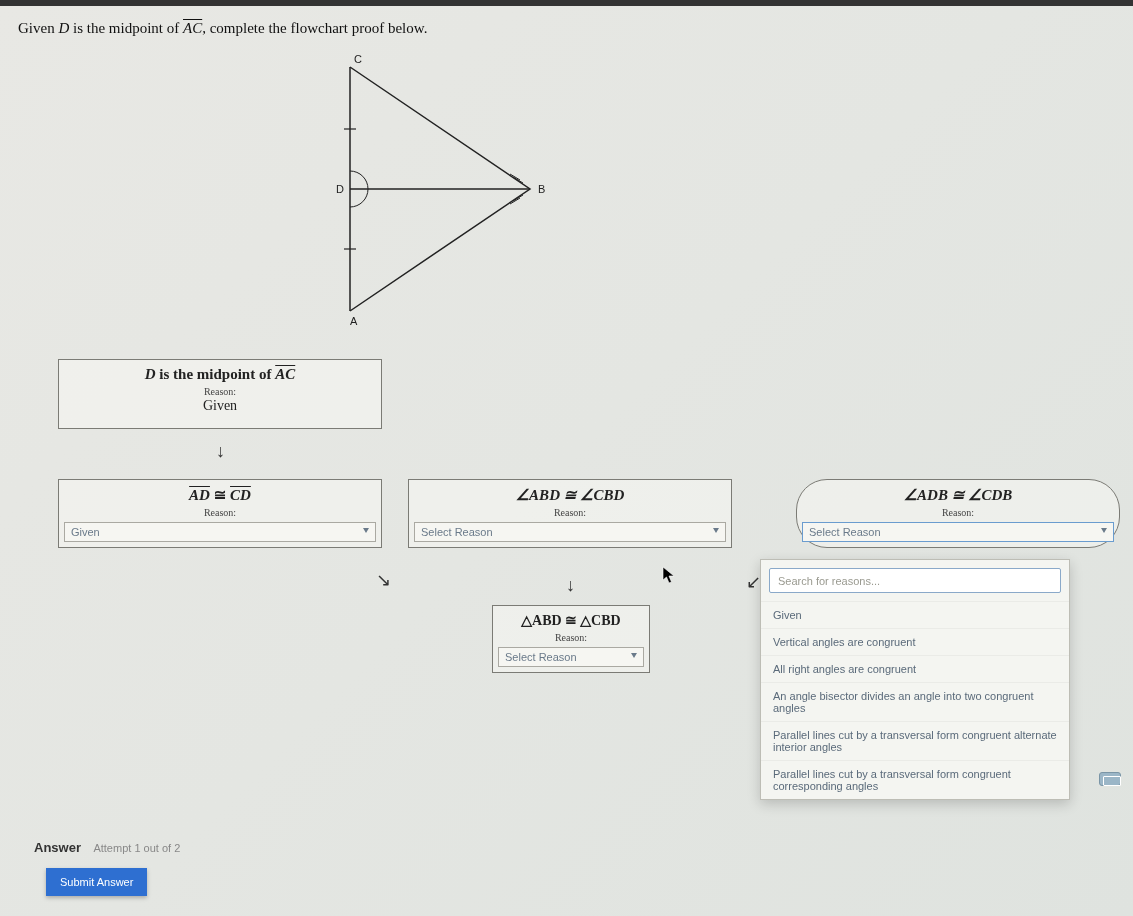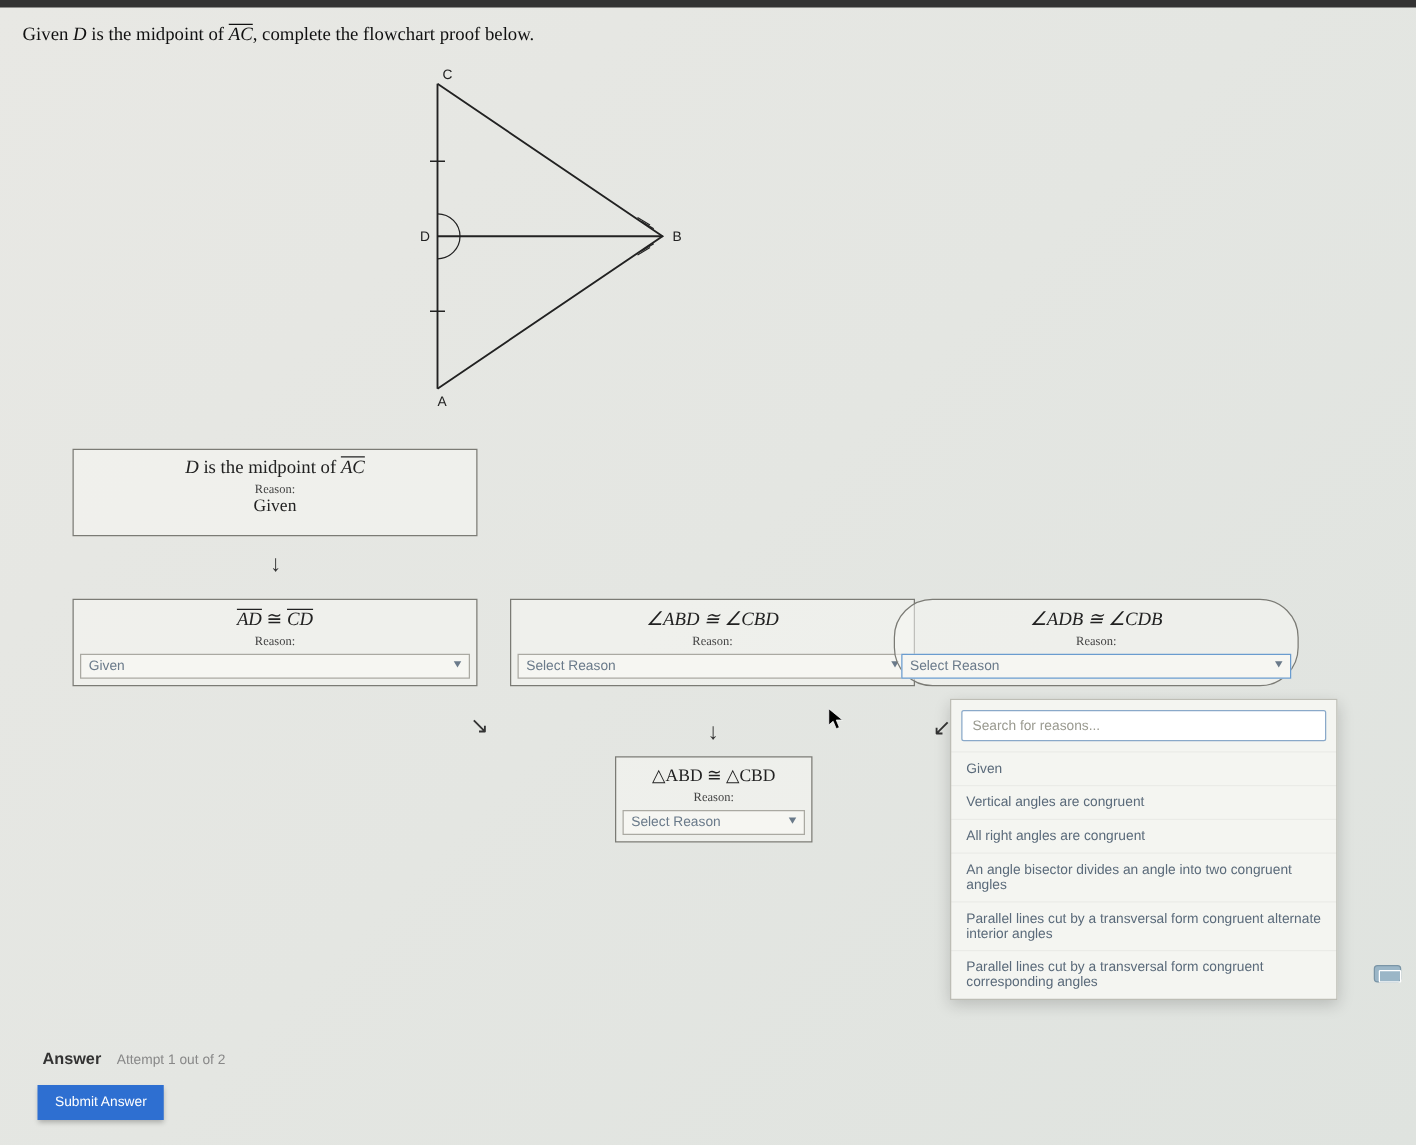--- a/index.html
+++ b/index.html
@@ -41,20 +41,21 @@
     text-align: center;
     font-size: 13px;
     color:#222;
   }
   .box .stmt {
     padding: 6px 10px 2px 10px;
     font-family: 'Times New Roman', serif;
     font-size: 15px;
     font-style: normal;
     white-space: nowrap;
+    font-weight: bold;
   }
   .box .reason-label {
     font-size: 10px;
     color:#444;
     font-family: Liberation Serif, serif;
     padding: 1px 0;
   }
   .box .reason-value {
     font-size: 14px;
     font-family: 'Times New Roman', serif;
@@ -115,21 +116,21 @@
     cursor: pointer;
   }
   .footer {
     position:absolute;
     left: 34px; bottom: 60px;
     font-family: Arial, sans-serif;
   }
   .footer .ans-label { font-size:13px; color:#333; font-weight:bold; }
   .footer .attempt { font-size:11px; color:#888; margin-left:8px; }
   .submit-btn {
-    position:absolute; left:30px; bottom: 20px;
+    position:absolute; left:46px; bottom: 20px;
     background:#2e6fd1; color:#fff;
     border:none; padding: 8px 14px;
     font-size:11px; font-family: Arial, sans-serif;
     cursor:pointer; box-shadow: 0 2px 4px rgba(0,0,0,0.25);
   }
   .kb-badge {
     position:absolute; right:12px; top: 772px;
     width:22px;height:14px;background:#9bb6c7;border-radius:3px;
     border:1px solid #7a95a6;
   }
@@ -196,21 +197,21 @@
 
   <div class="box" style="left:408px; top:120px; width:324px;">
     <div class="stmt"><span class="math-i">∠ABD ≅ ∠CBD</span></div>
     <div class="reason-label">Reason:</div>
     <div class="select">
       <span>Select Reason</span>
         <span class="caret"></span>
     </div>
   </div>
 
-  <div class="box" style="left:715px; top:120px; width:324px;border-radius:31px;">
+  <div class="box" style="left:796px; top:120px; width:324px;border-radius:31px;">
     <div class="stmt"><span class="math-i">∠ADB ≅ ∠CDB</span></div>
     <div class="reason-label">Reason:</div>
     <div class="select" style="border-color:#6a9ccf;">
       <span>Select Reason</span>
         <span class="caret"></span>
     </div>
   </div>
 
   <div class="arrow" style="left:376px; top:210px; transform:rotate(0deg);">↘</div>
   <div class="arrow" style="left:566px; top:216px;">↓</div>

